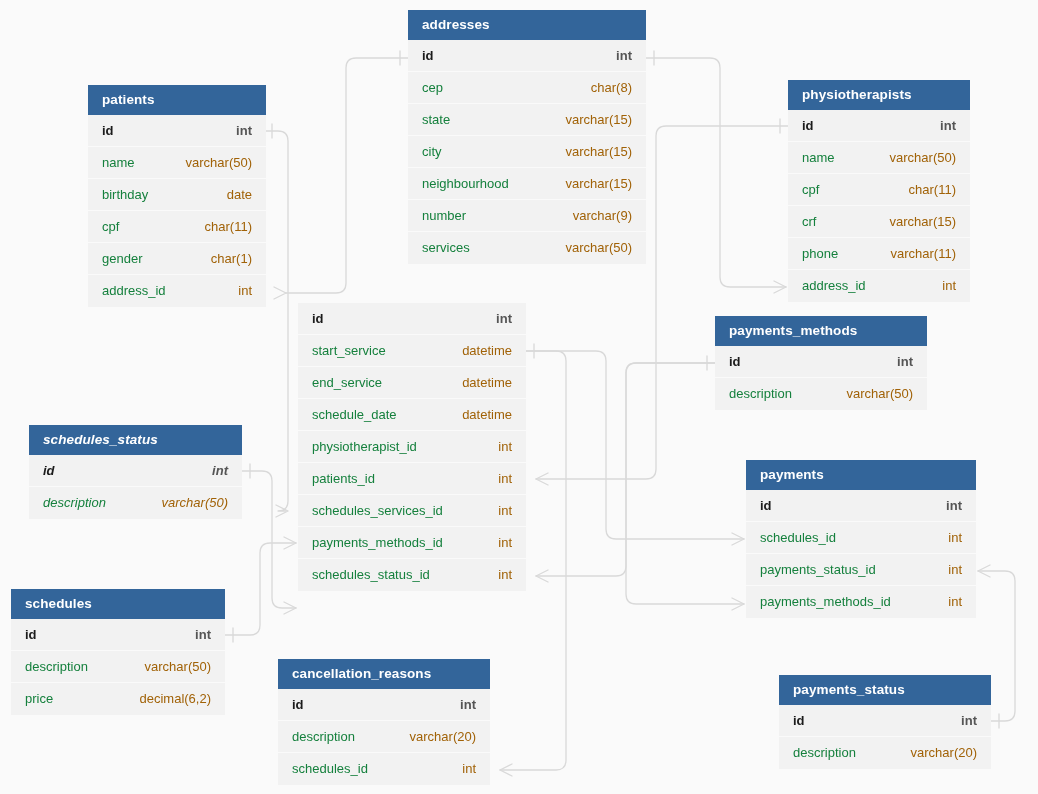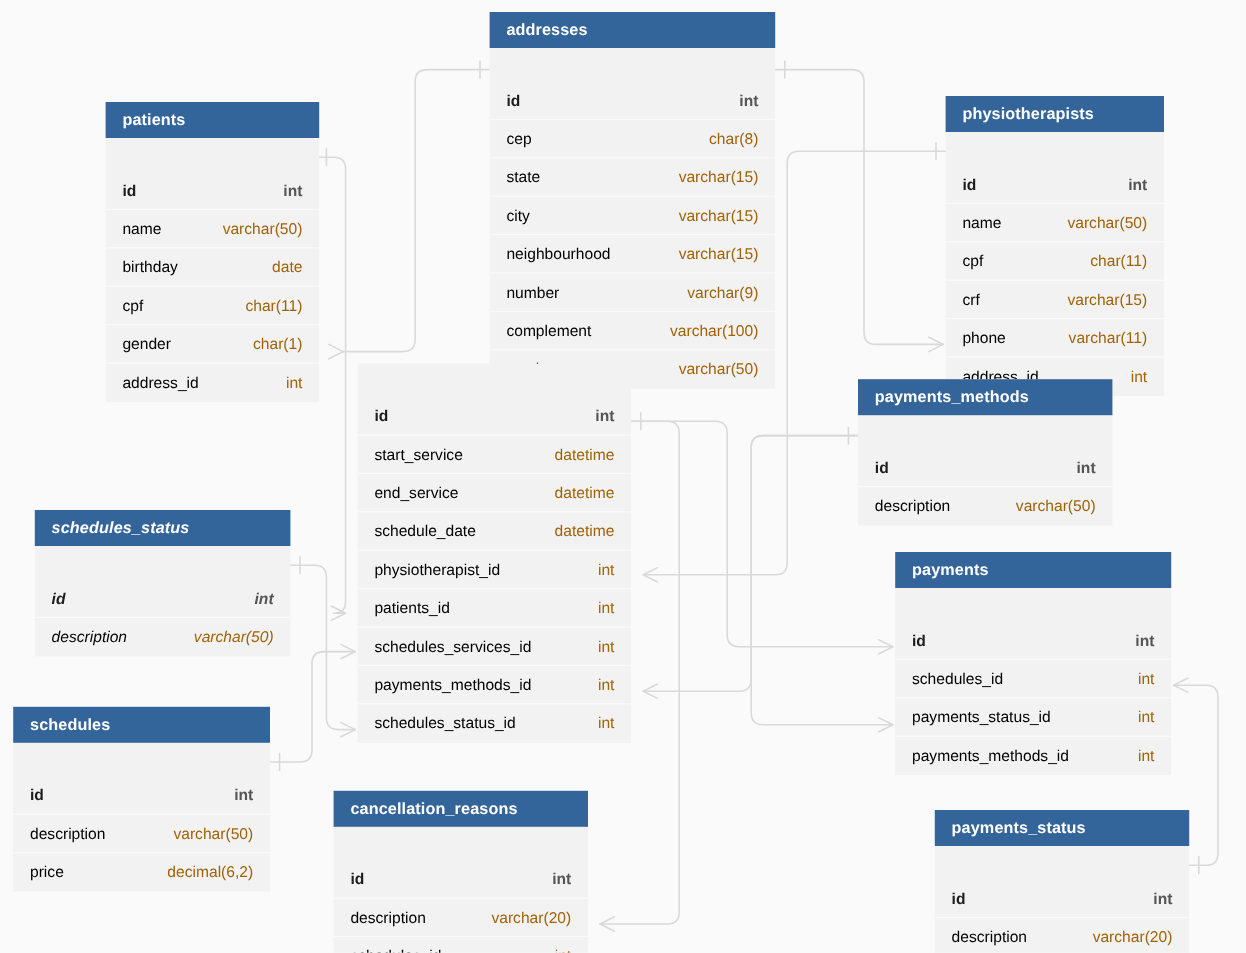--- a/index.html
+++ b/index.html
@@ -27,35 +27,35 @@
     font-size:13.5px;
     font-weight:bold;
     letter-spacing:0.1px;
     height:30px;
     line-height:30px;
     padding:0 14px;
     box-sizing:border-box;
     white-space:nowrap;
     overflow:hidden;
   }
-  .rows{padding:0;margin-top:28px;}
+  .rows{padding:0;}
   .row{
     height:32px;
     line-height:32px;
     display:flex;
     justify-content:space-between;
     align-items:center;
     padding:0 14px;
     box-sizing:border-box;
     font-size:13px;
     border-bottom:1px solid #fafafa;
     white-space:nowrap;
   }
   .row:last-child{border-bottom:none;}
-  .col-name{color:#000000;}
+  .col-name{color:#15803d;}
   .col-type{color:#a16207;padding-left:16px;}
   .row.pk .col-name{color:#1c1c1c;font-weight:bold;}
   .row.pk .col-type{color:#555555;font-weight:bold;}
 </style>
 </head>
 <body>
 
 <div id="canvas">
 
   <svg id="edges" viewBox="0 0 1038 794" xmlns="http://www.w3.org/2000/svg">
@@ -129,24 +129,20 @@
       </div>
       <div class="row">
         <span class="col-name">neighbourhood</span>
         <span class="col-type">varchar(15)</span>
       </div>
       <div class="row">
         <span class="col-name">number</span>
         <span class="col-type">varchar(9)</span>
       </div>
       <div class="row">
-        <span class="col-name">complement</span>
-        <span class="col-type">varchar(100)</span>
-      </div>
-      <div class="row">
         <span class="col-name">services</span>
         <span class="col-type">varchar(50)</span>
       </div>
     </div>
   </div>
 
   <div class="table" style="left:88px;top:85px;width:178px;">
     <div class="tbl-header">patients</div>
     <div class="rows">
       <div class="row pk">

